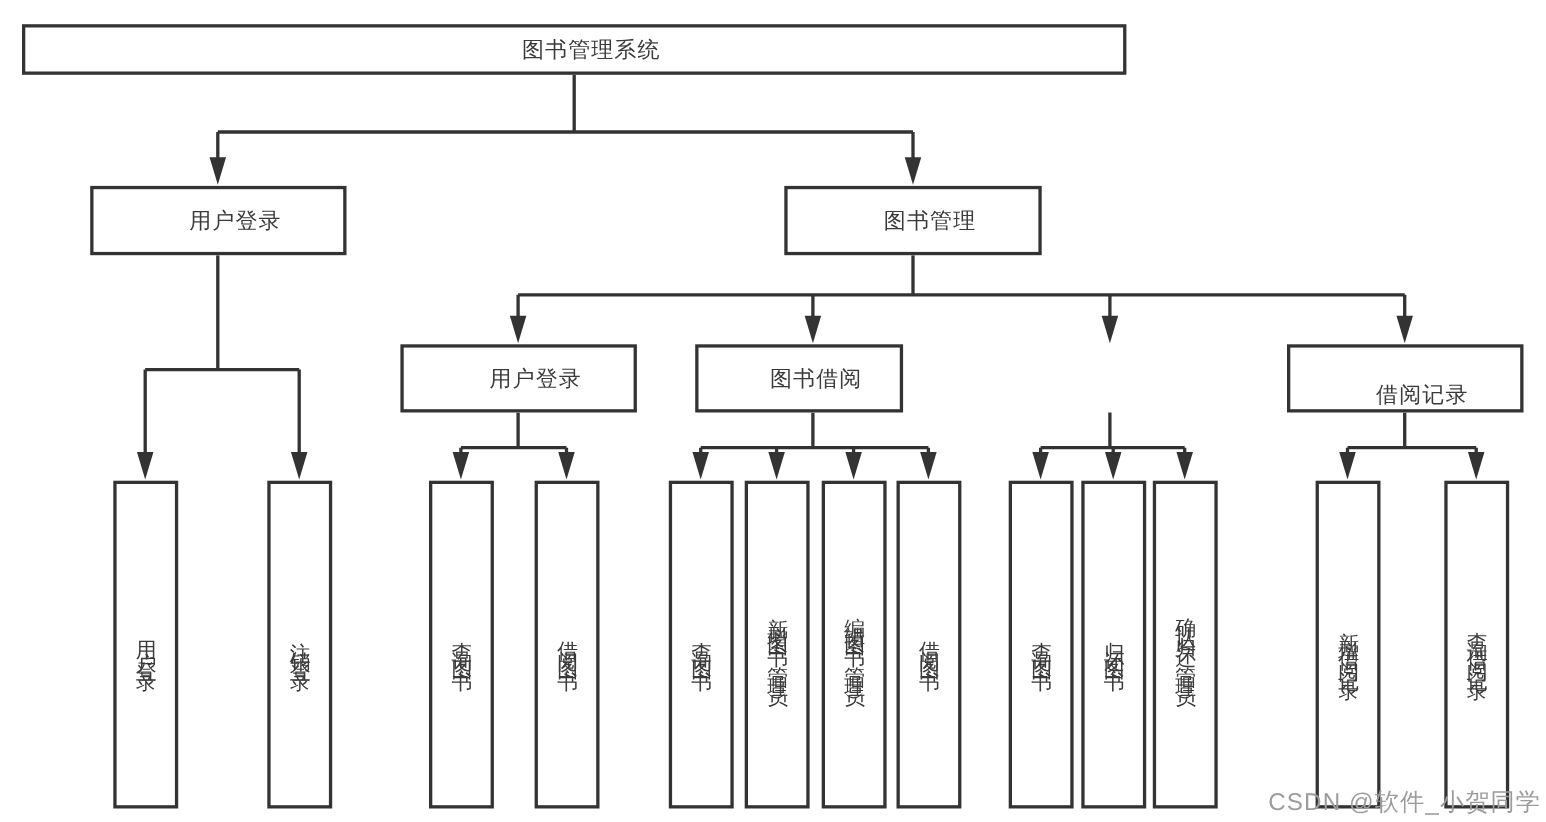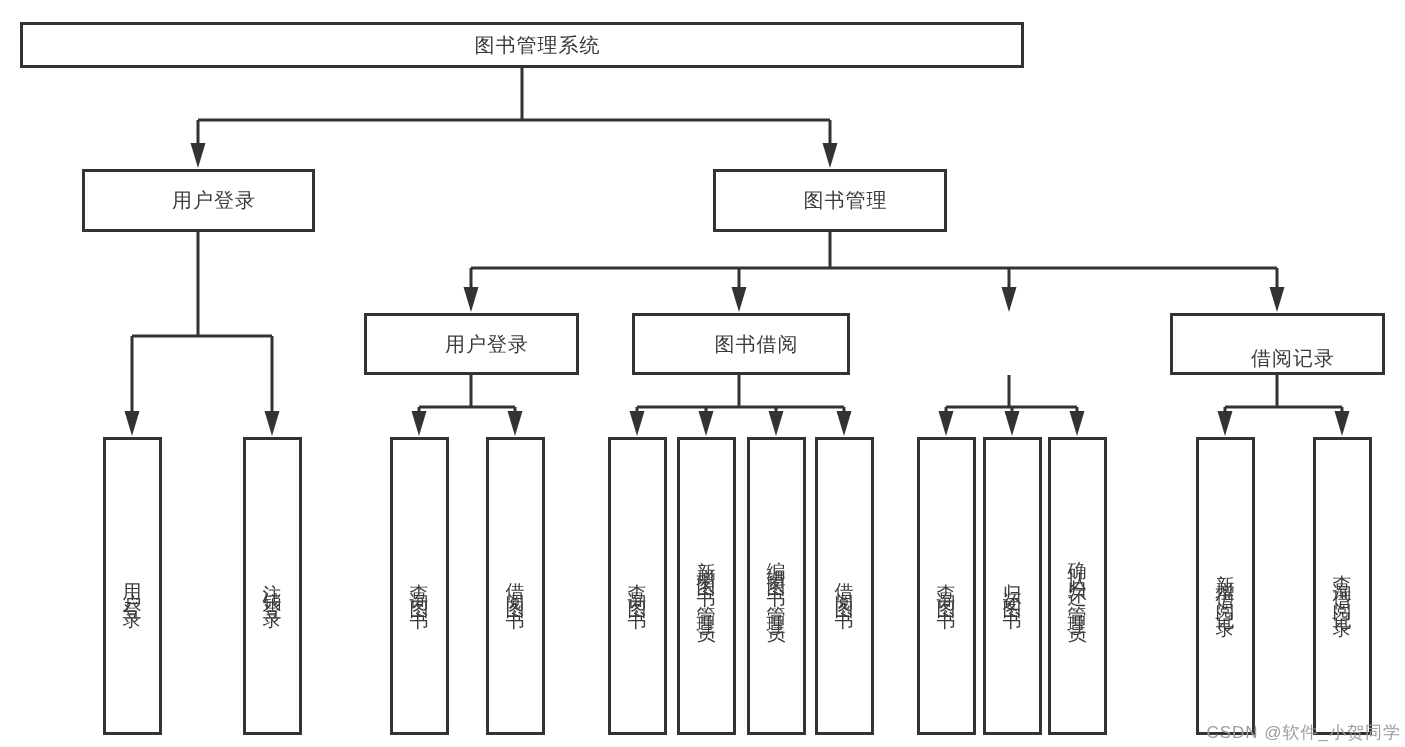--- a/index.html
+++ b/index.html
@@ -52,21 +52,21 @@
   }
   .vbox span {
     writing-mode: vertical-rl;
     letter-spacing: 9px;
     line-height: 1;
   }
   .watermark {
     position: absolute;
     right: 4px;
     bottom: 3px;
-    font-size: 17px;
+    font-size: 22px;
     color: #9c9c9c;
     z-index: 5;
     letter-spacing: 1px;
   }
 </style>
 </head>
 <body>
 
 <div class="canvas">
 
@@ -120,21 +120,21 @@
   <div class="box" style="left:82px; top:169px; width:233px; height:63px;">
     <span>用户登录</span>
   </div>
   <div class="box" style="left:713px; top:169px; width:234px; height:63px;">
     <span>图书管理</span>
   </div>
 
   <div class="box" style="left:364px; top:313px; width:215px; height:62px;">
     <span>用户登录</span>
   </div>
-  <div class="box" style="left:632px; top:313px; width:218px; height:62px;">
+  <div class="box" style="left:632px; top:313px; width:189px; height:62px;">
     <span>图书借阅</span>
   </div>
   <div class="box" style="left:1170px; top:313px; width:215px; height:62px;align-items:flex-end;">
     <span>借阅记录</span>
   </div>
 
   <div class="vbox" style="left:103px;">
     <span>用户登录</span>
   </div>
   <div class="vbox" style="left:243px;">

